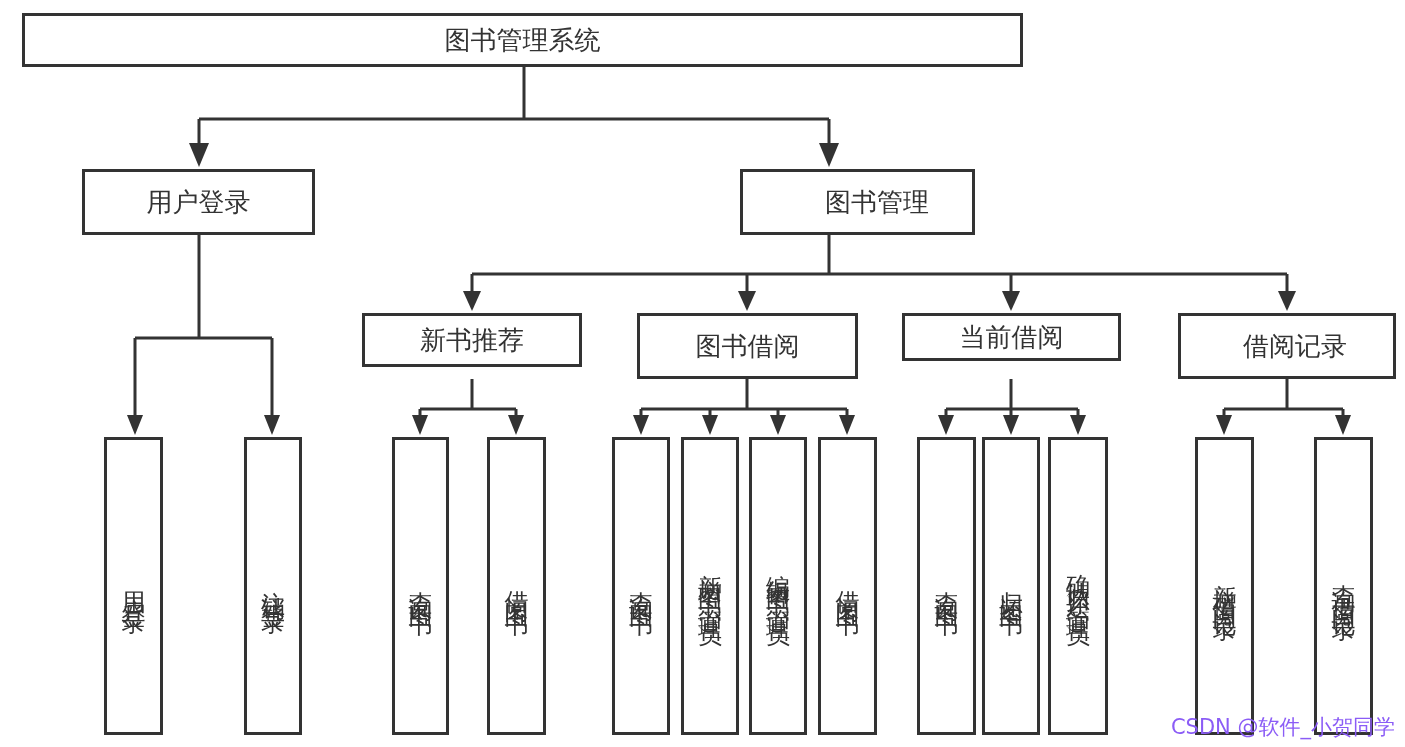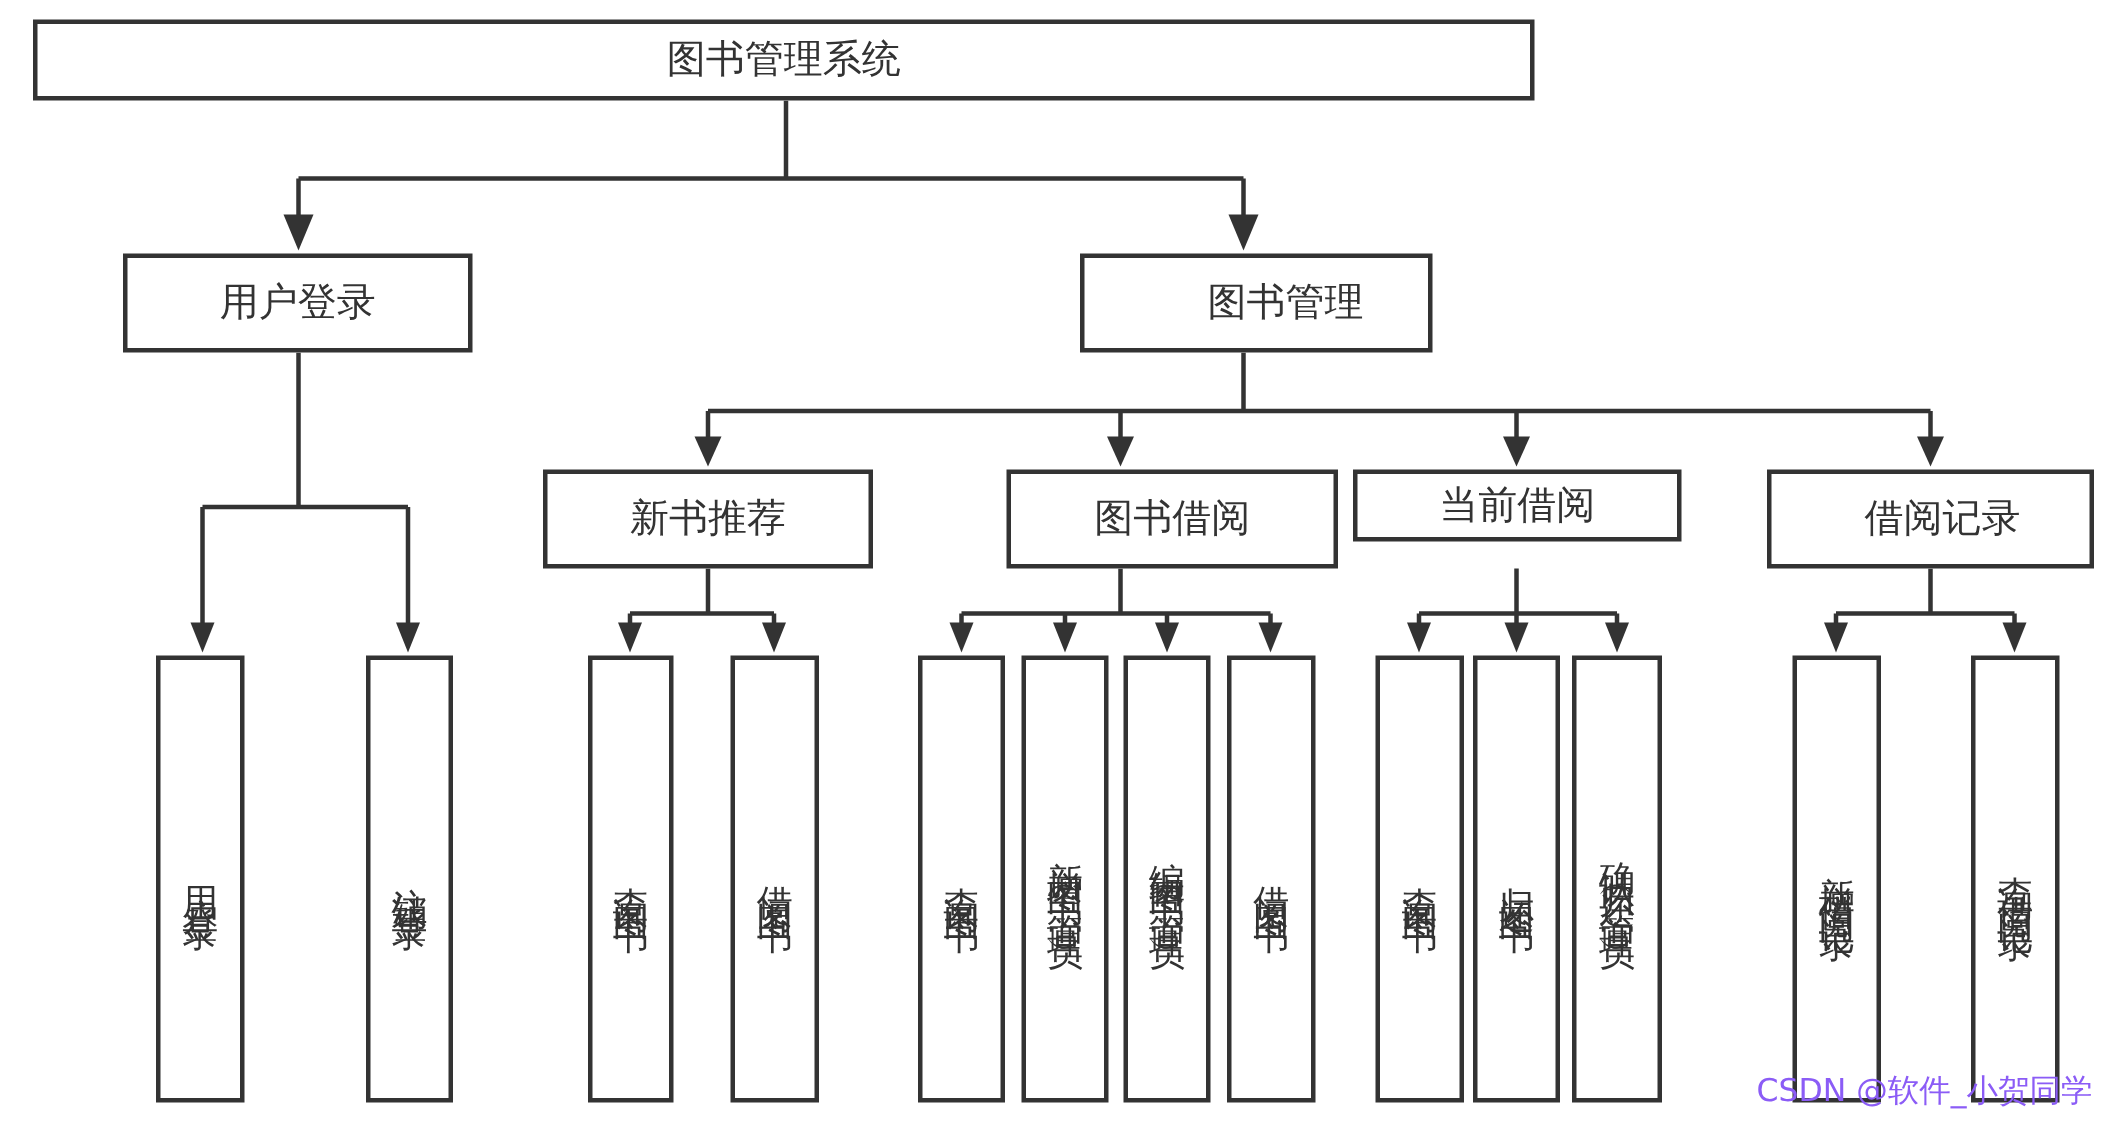--- a/index.html
+++ b/index.html
@@ -103,28 +103,28 @@
     </g>
   </svg>
 
   <div class="box h" style="left:22px; top:13px; width:1001px; height:54px;align-items:center;">
     <span>图书管理系统</span>
   </div>
 
   <div class="box h" style="left:82px; top:169px; width:233px; height:66px;">
     <span>用户登录</span>
   </div>
-  <div class="box h" style="left:720px; top:169px; width:235px; height:66px;padding-left:39px;">
+  <div class="box h" style="left:740px; top:169px; width:235px; height:66px;padding-left:39px;">
     <span>图书管理</span>
   </div>
 
-  <div class="box h" style="left:362px; top:313px; width:220px; height:66px;">
+  <div class="box h" style="left:362px; top:313px; width:220px; height:54px;">
     <span>新书推荐</span>
   </div>
-  <div class="box h" style="left:671px; top:313px; width:221px; height:66px;">
+  <div class="box h" style="left:637px; top:313px; width:221px; height:66px;">
     <span>图书借阅</span>
   </div>
   <div class="box h" style="left:902px; top:313px; width:219px; height:48px;">
     <span>当前借阅</span>
   </div>
   <div class="box h" style="left:1178px; top:313px; width:218px; height:66px;padding-left:16px;">
     <span>借阅记录</span>
   </div>
 
   <div class="box v" style="left:104px; top:437px; width:59px; height:298px;">

